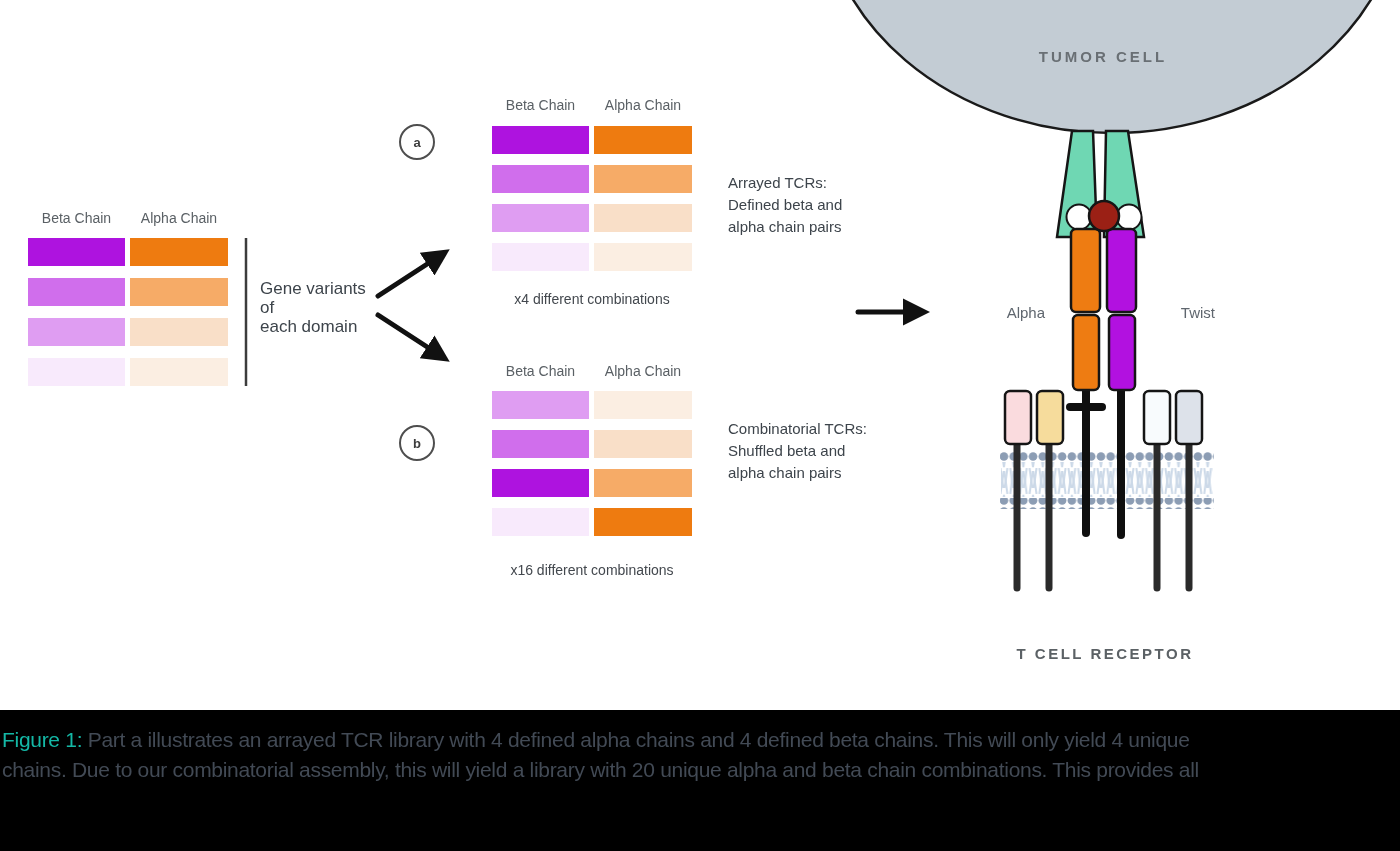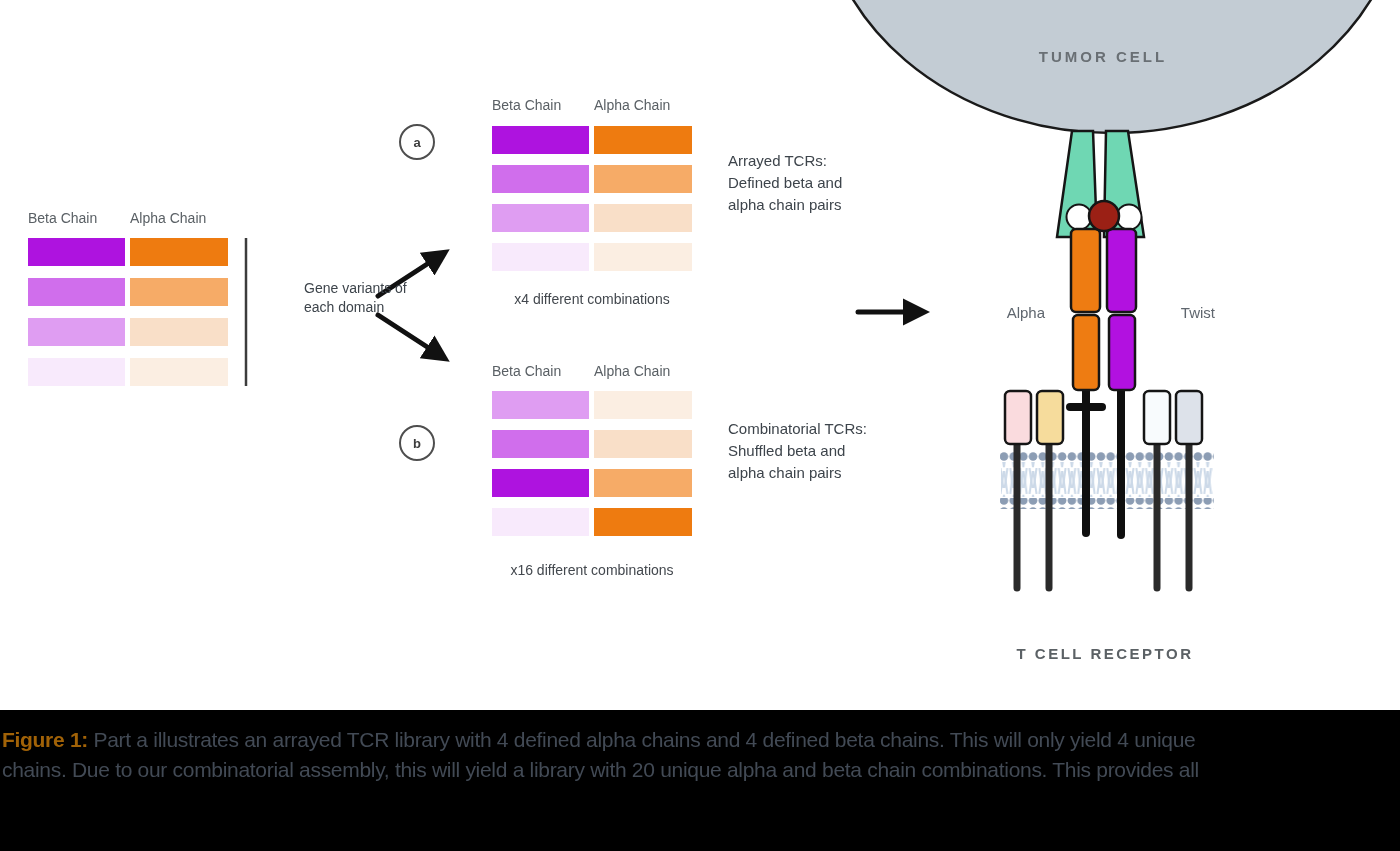--- a/index.html
+++ b/index.html
@@ -1,37 +1,37 @@
 <!DOCTYPE html>
 <html><head>
 <meta charset="utf-8">
 <style>
   html,body{margin:0;padding:0;background:#fff;}
   .stage{position:relative;width:1400px;height:851px;background:#ffffff;overflow:hidden;
          font-family:"Liberation Sans", sans-serif;}
   .abs{position:absolute;}
-  .hdr{font-size:14px;color:#5a6065;text-align:left;}
-  .note{font-size:14px;color:#3d444b;line-height:19px;margin-left:44px;}
+  .hdr{font-size:14px;color:#5a6065;text-align:center;}
+  .note{font-size:17px;color:#3d444b;line-height:19px;}
   .desc{font-size:15px;color:#3d444b;line-height:22px;}
   .combo{font-size:14px;color:#43484e;text-align:center;}
   .badge{width:32px;height:32px;border:2px solid #4e4e4e;border-radius:50%;
          display:flex;align-items:center;justify-content:center;
          font-size:13px;font-weight:bold;color:#3d3d3d;background:#fff;}
   .cell-label{font-size:15px;font-weight:bold;letter-spacing:3px;color:#696f74;text-align:center;}
   .recep-label{font-size:15px;font-weight:bold;letter-spacing:2.5px;color:#5b6165;text-align:center;}
   .side-label{font-size:15px;color:#5f666e;text-align:right;}
   .bar-row{display:flex;gap:5px;margin-bottom:12px;}
   .bar{height:28px;}
   .bar.b{width:97px;}
   .bar.a{width:98px;}
   .g-ab .bar-row{margin-bottom:11px;}
   .caption-box{left:0;top:710px;width:1400px;height:141px;background:#000;
                box-sizing:border-box;padding:15px 0 0 2px;overflow:hidden;}
   .caption-line{font-size:21px;line-height:30px;color:#424a55;white-space:nowrap;letter-spacing:-0.3px;}
-  .caption-line b{font-weight:bold;color:#a16207;}
+  .caption-line b{font-weight:normal;color:#14b8a6;}
   svg{display:block;}
 </style>
 </head>
 <body>
 
 <div class="stage">
 
   <svg class="abs" style="left:0;top:0;" width="1400" height="710" viewBox="0 0 1400 710">
     <defs>
       <marker id="ah" markerWidth="6.4" markerHeight="6.4" refX="2.6" refY="3" orient="auto" markerUnits="strokeWidth">
@@ -141,21 +141,21 @@
       <div class="bar-row">
         <div class="bar b" style="background: rgb(223, 157, 242);"></div>
         <div class="bar a" style="background: rgb(249, 223, 200);"></div>
       </div>
       <div class="bar-row">
         <div class="bar b" style="background: rgb(248, 234, 252);"></div>
         <div class="bar a" style="background: rgb(251, 238, 226);"></div>
       </div>
     </div>
   <div class="abs combo" style="left:492px;top:291px;width:200px;">x4 different combinations</div>
-  <div class="abs desc" style="left:728px;top:150px;width:140px;">
+  <div class="abs desc" style="left:728px;top:172px;width:140px;">
     <div>Arrayed TCRs:</div>
     <div>Defined beta and</div>
     <div>alpha chain pairs</div>
   </div>
 
   <div class="abs badge" style="left:399px;top:425px;">b</div>
   <div class="abs hdr" style="left:492px;top:363px;width:97px;">Beta Chain</div>
   <div class="abs hdr" style="left:594px;top:363px;width:98px;">Alpha Chain</div>
   <div class="abs g-ab" style="left:492px;top:391px;">
       <div class="bar-row">

